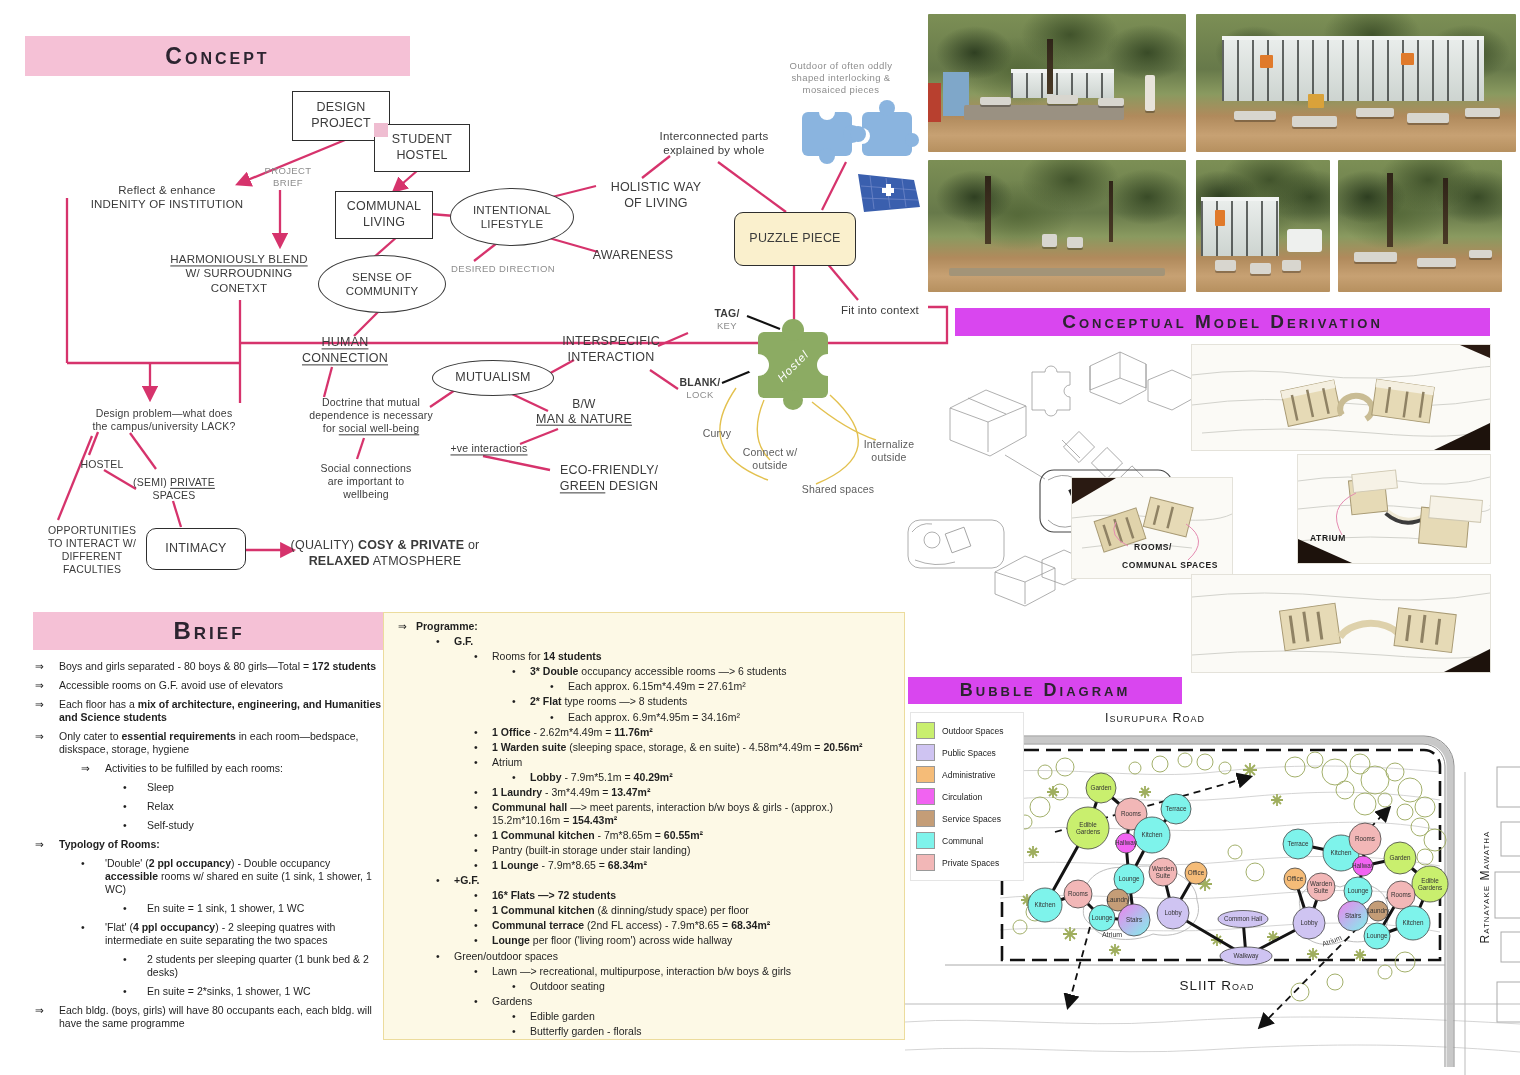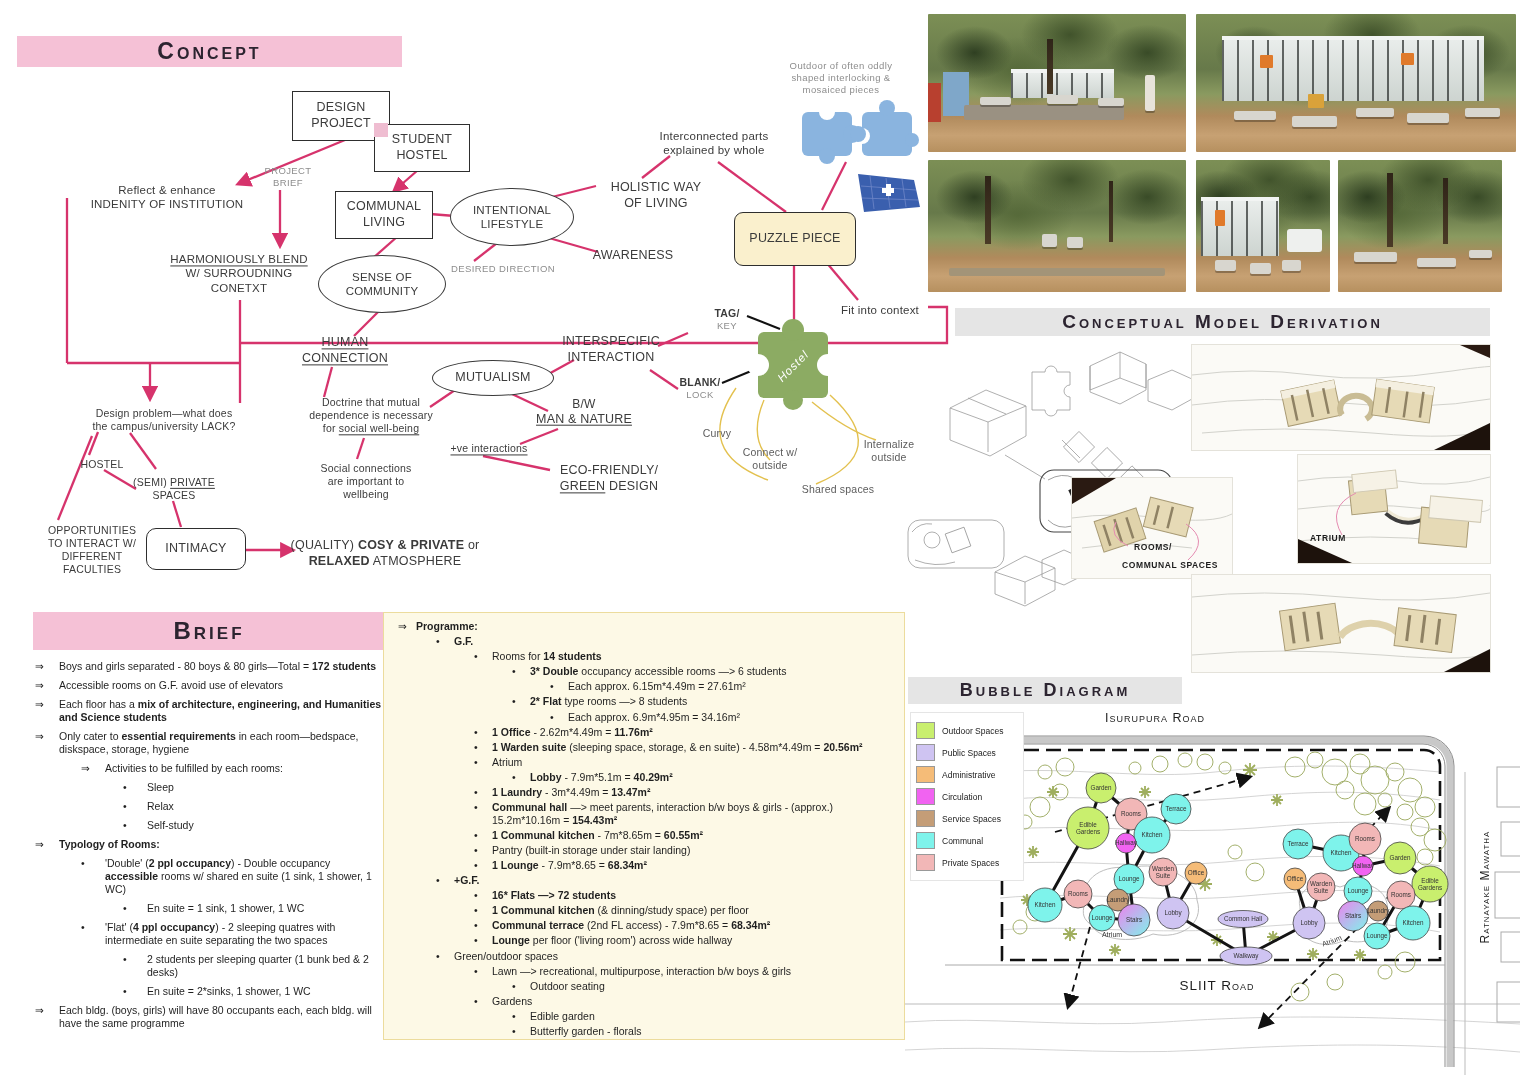--- a/index.html
+++ b/index.html
@@ -2,21 +2,21 @@
 <html><head>
 <meta charset="utf-8">
 <style>
   html,body{margin:0;padding:0;background:#fff;}
   #board{position:relative;width:1520px;height:1075px;background:#fff;overflow:hidden;
          font-family:"Liberation Sans",sans-serif;color:#333;}
   svg{display:block}
   #ov{position:absolute;left:0;top:0;z-index:1;pointer-events:none;}
   .banner{position:absolute;display:flex;align-items:center;justify-content:center;z-index:2;}
   .banner .t{font-variant:small-caps;font-weight:600;letter-spacing:3px;color:#2c2430;}
-  .pinkb{background:#f5c1d6}.yellowb{background:#e5e5e5}
+  .pinkb{background:#f5c1d6}.yellowb{background:#d946ef}
   #cmap{position:absolute;left:0;top:0;z-index:3;}
   .cnode{position:absolute;transform:translate(-50%,-50%);text-align:center;color:#3b3b3b;
          font-size:11.5px;line-height:1.25;letter-spacing:.2px;white-space:nowrap;z-index:3;}
   .cnode u{text-underline-offset:2px}
   .box,.rounded,.ybox,.ellipse{display:flex;flex-direction:column;align-items:center;justify-content:center;background:#fff;}
   .box{border:1.6px solid #2e2e2e;}
   .rounded{border:1.6px solid #2e2e2e;border-radius:10px;}
   .ybox{border:1.5px solid #2e2e2e;border-radius:9px;background:#faf0cd;}
   .ellipse{border:1.4px solid #3a3a3a;border-radius:50%;}
   .gray{color:#8d8d8d;font-size:9.5px;letter-spacing:.4px}
@@ -175,21 +175,21 @@
     </g>
 
     <g>
       <path d="M858,174 L914,180 L920,207 L864,212 Z" fill="#3a5fae"></path>
       <path d="M870,176 L874,209 M886,178 L890,208 M902,179 L906,207 M861,186 L916,190 M862,198 L918,200" stroke="#6e86c8" stroke-width=".8"></path>
       <rect x="882" y="188" width="12" height="5" fill="#fff"></rect>
       <rect x="886" y="184" width="5" height="12" fill="#fff"></rect>
     </g>
   </svg>
 
-  <div class="banner pinkb" style="left:17px;top:36px;width:385px;height:31px">
+  <div class="banner pinkb" style="left:25px;top:36px;width:385px;height:40px">
     <span class="t" style="font-size:23px">Concept</span>
   </div>
   <div class="banner pinkb" style="left:33px;top:612px;width:352px;height:38px">
     <span class="t" style="font-size:24px">Brief</span>
   </div>
   <div class="banner yellowb" style="left:955px;top:308px;width:535px;height:28px">
     <span class="t" style="font-size:19px">Conceptual Model Derivation</span>
   </div>
 
   <div id="pinksq"></div>

